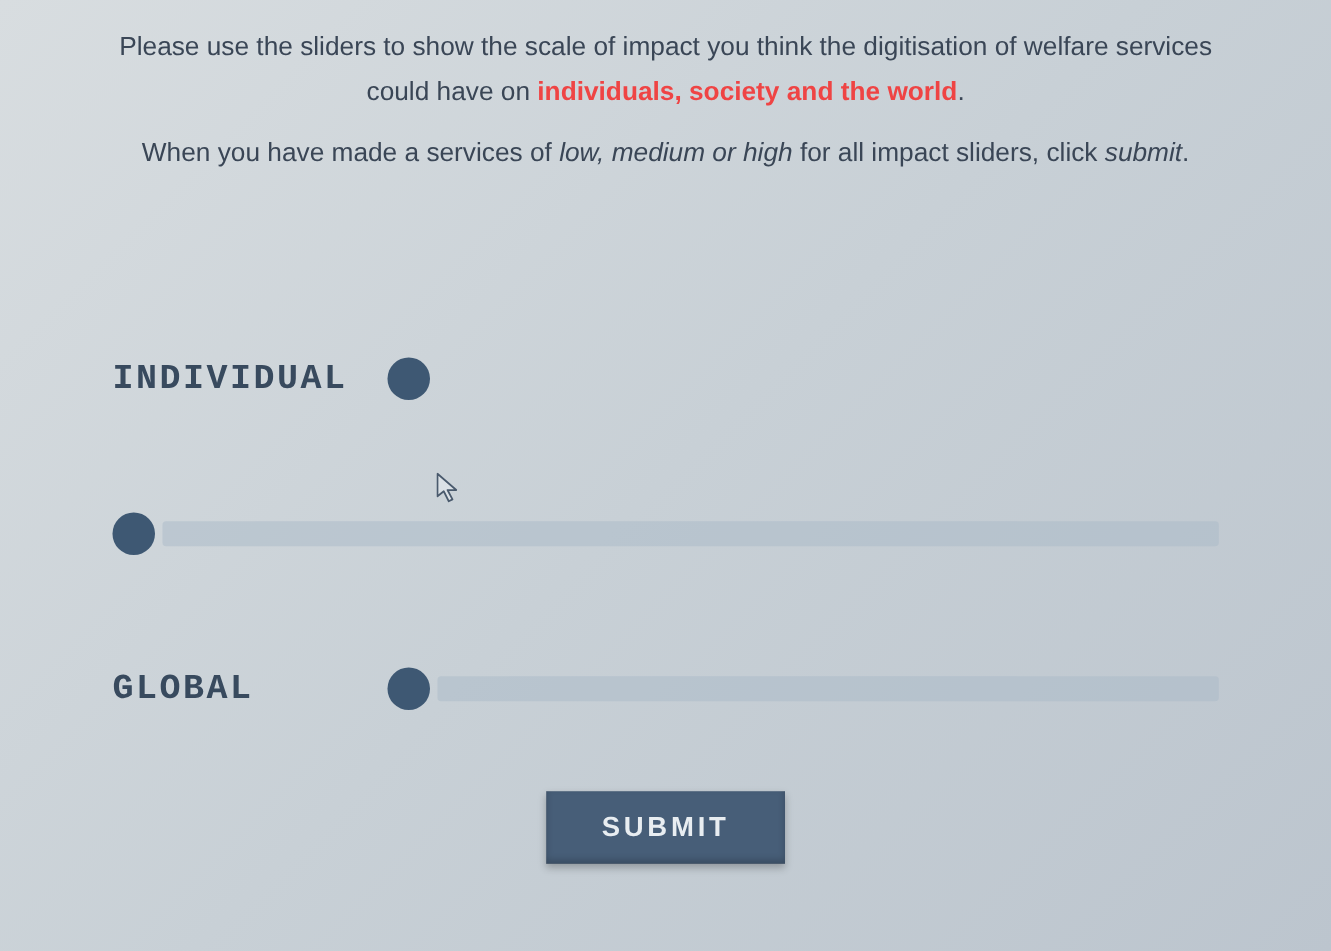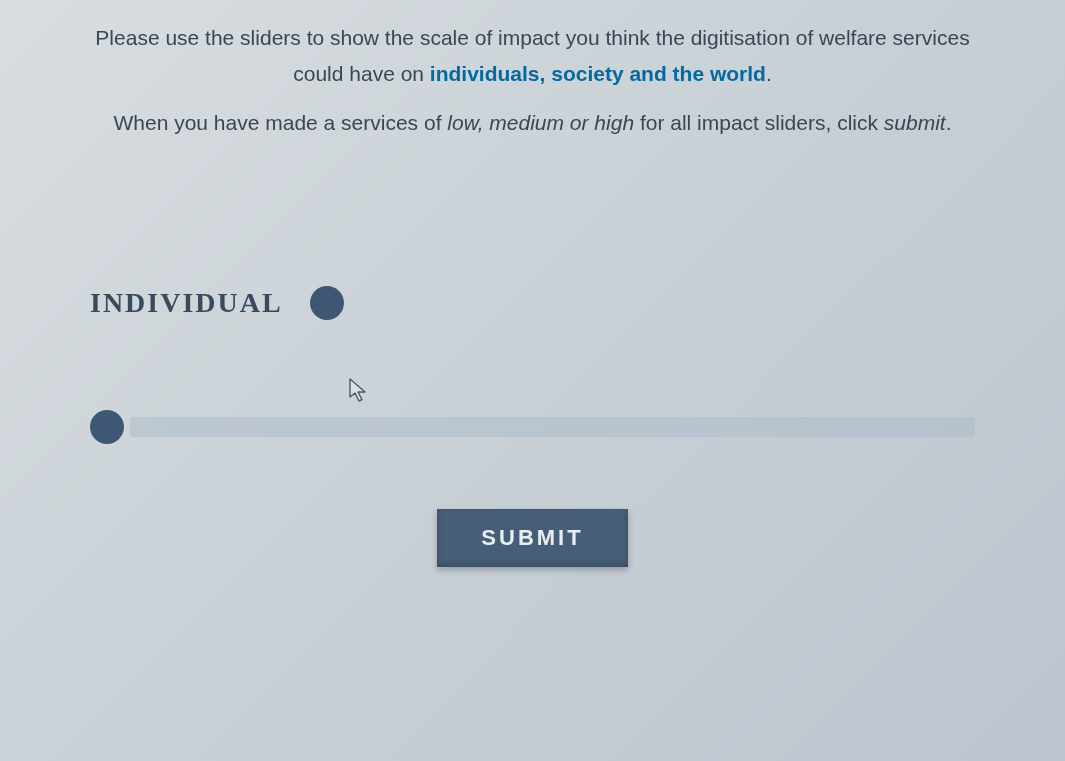--- a/index.html
+++ b/index.html
@@ -27,21 +27,21 @@
 
     .instructions p {
       font-size: 21px;
       line-height: 1.7;
       color: #3a4656;
       margin-bottom: 14px;
     }
 
     .instructions .bold-part {
       font-weight: 700;
-      color: #0369a1;
+      color: #ef4444;
     }
 
     .instructions .italic-part {
       font-style: italic;
     }
 
     .sliders-container {
       margin-top: 145px;
       padding-left: 20px;
       padding-right: 20px;
@@ -53,21 +53,21 @@
       margin-bottom: 90px;
     }
 
     .slider-label {
       width: 220px;
       font-size: 28px;
       font-weight: 900;
       letter-spacing: 2px;
       color: #384a5e;
       text-align: left;
-      font-family: Liberation Serif, serif;
+      font-family: Liberation Mono, monospace;
     }
 
     .slider-wrapper {
       flex: 1;
       position: relative;
       height: 34px;
       display: flex;
       align-items: center;
     }
 
@@ -144,20 +144,27 @@
     </div>
   </div>
 
   <div class="slider-row">
     <div class="slider-wrapper">
       <div class="slider-track"></div>
       <div class="slider-thumb"></div>
     </div>
   </div>
 
+  <div class="slider-row">
+    <div class="slider-label">GLOBAL</div>
+    <div class="slider-wrapper">
+      <div class="slider-track"></div>
+      <div class="slider-thumb"></div>
+    </div>
+  </div>
 
 </div>
 
 <div class="submit-container">
   <button class="submit-btn">SUBMIT</button>
 </div>
 
 <div class="cursor-pointer">
   <svg width="20" height="26" viewBox="0 0 20 26">
     <path d="M1 1 L1 19 L6 15 L10 23 L13 21.5 L9 14 L16 14 Z" fill="rgba(230,235,240,0.6)" stroke="#4a5a6d" stroke-width="1.4" stroke-linejoin="round"></path>

